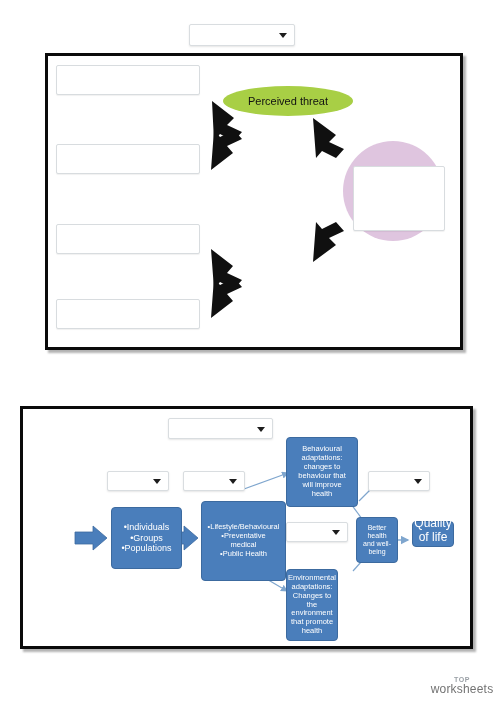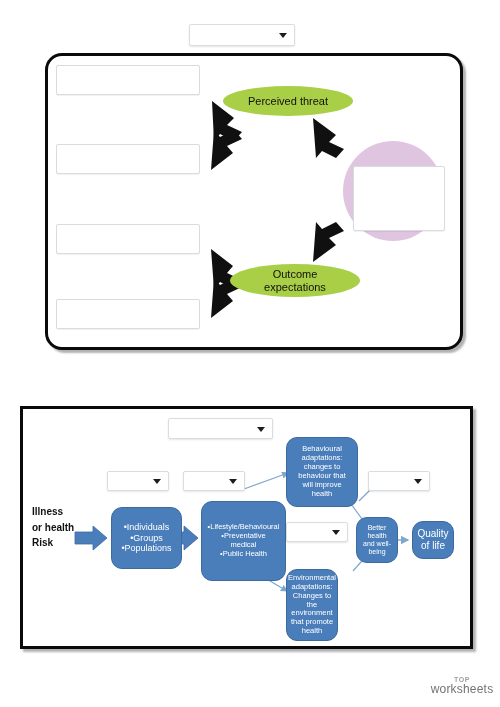--- a/index.html
+++ b/index.html
@@ -69,21 +69,21 @@
     border-radius: 50%;
   }
 
   .arrow-svg { position: absolute; overflow: visible; }
 
   
   .node {
     position: absolute;
     background: #4a7ebb;
     border: 1px solid #3c6a9f;
-    border-radius: 11px;
+    border-radius: 4px;
     color: #ffffff;
     display: flex;
     align-items: center;
     justify-content: center;
     text-align: center;
     box-sizing: border-box;
     line-height: 1.18;
     padding: 2px;
   }
   .node-label {
@@ -119,21 +119,21 @@
   }
 </style>
 </head>
 <body>
 
 <div class="dropdown" style="left:189px; top:24px; width:106px; height:22px;">
   <span style="display:block; padding:4px 18px 0 6px; font-size:10px; color:#222; white-space:nowrap; overflow:hidden;" title=""></span>
   <span class="caret"></span>
 </div>
 
-<div class="panel" style="left:45px; top:53px; width:418px; height:297px;border-radius:17px;">
+<div class="panel" style="left:45px; top:53px; width:418px; height:297px;">
 
   <svg class="arrow-svg" width="418" height="297" style="left:0; top:0;">
 
     <g fill="#101010">
       <polygon points="164,45 186,62 179,69 194,76 186,85 172,78 166,85"></polygon>
       <polygon points="163,114 185,97 179,90 194,83 186,74 172,81 166,74"></polygon>
       <polygon points="163,193 185,210 179,217 194,224 186,233 172,226 166,233"></polygon>
       <polygon points="163,262 185,245 179,238 194,231 186,222 172,229 166,222"></polygon>
 
       <polygon points="265,62 288,79 281,86 296,93 288,102 274,95 268,102"></polygon>
@@ -141,24 +141,20 @@
       <polygon points="265,206 288,189 281,182 296,175 288,166 274,173 268,166"></polygon>
     </g>
   </svg>
 
   <div class="circle-bubble" style="left:295px; top:85px; width:100px; height:100px; background:#dfc5df;"></div>
 
   <div class="ellipse" style="left:175px; top:30px; width:130px; height:30px; background:#a8cf45; font-size:11px;">
     <span>Perceived threat</span>
   </div>
 
-  <div class="ellipse" style="left:182px; top:208px; width:130px; height:33px; background:#a8cf45; font-size:11px; white-space:pre-line;">
-    <span>Outcome
-expectations</span>
-  </div>
 
   <div class="field" style="left:8px; top:9px; width:144px; height:30px;">
     <span style="display:block; padding:8px 6px 0 6px; font-size:10px; color:#222;"></span>
   </div>
   <div class="field" style="left:8px; top:88px; width:144px; height:30px;">
     <span style="display:block; padding:8px 6px 0 6px; font-size:10px; color:#222;"></span>
   </div>
   <div class="field" style="left:8px; top:168px; width:144px; height:30px;">
     <span style="display:block; padding:8px 6px 0 6px; font-size:10px; color:#222;"></span>
   </div>
@@ -192,23 +188,20 @@
     <line x1="370" y1="131" x2="385" y2="131" stroke="#7fa6ce" stroke-width="1.4" marker-end="url(#thin-head)"></line>
 
     <line x1="348" y1="80" x2="336" y2="92" stroke="#7fa6ce" stroke-width="1.2"></line>
 
     <g fill="#4a7ebb" stroke="#3c6a9f" stroke-width="0.8">
       <polygon points="52,123 70,123 70,117 84,129 70,141 70,135 52,135"></polygon>
       <polygon points="143,123 161,123 161,117 175,129 161,141 161,135 143,135"></polygon>
     </g>
   </svg>
 
-  <div class="start-label" style="left:9px; top:95px; font-size:10px;">Illness
-or health
-Risk</div>
 
   <div class="node" style="left:88px; top:98px; width:71px; height:62px; font-size:9px;">
     <span class="node-label">•Individuals
 •Groups
 •Populations</span>
   </div>
 
   <div class="node" style="left:178px; top:92px; width:85px; height:80px; font-size:7.5px;justify-content:center;">
     <span class="node-label">•Lifestyle/Behavioural
 •Preventative
@@ -234,21 +227,21 @@
 health</span>
   </div>
 
   <div class="node" style="left:333px; top:108px; width:42px; height:46px; font-size:7px;">
     <span class="node-label">Better
 health
 and well-
 being</span>
   </div>
 
-  <div class="node" style="left:389px; top:112px; width:42px; height:38px; font-size:10px;">
+  <div class="node" style="left:389px; top:112px; width:42px; height:26px; font-size:12px;align-items:flex-end;">
     <span class="node-label">Quality
 of life</span>
   </div>
 
   <div class="dropdown" style="left:145px; top:9px; width:105px; height:21px;">
     <span style="display:block; padding:4px 18px 0 6px; font-size:9px; color:#222;"></span>
     <span class="caret"></span>
   </div>
 
   <div class="dropdown" style="left:84px; top:62px; width:62px; height:20px;">

